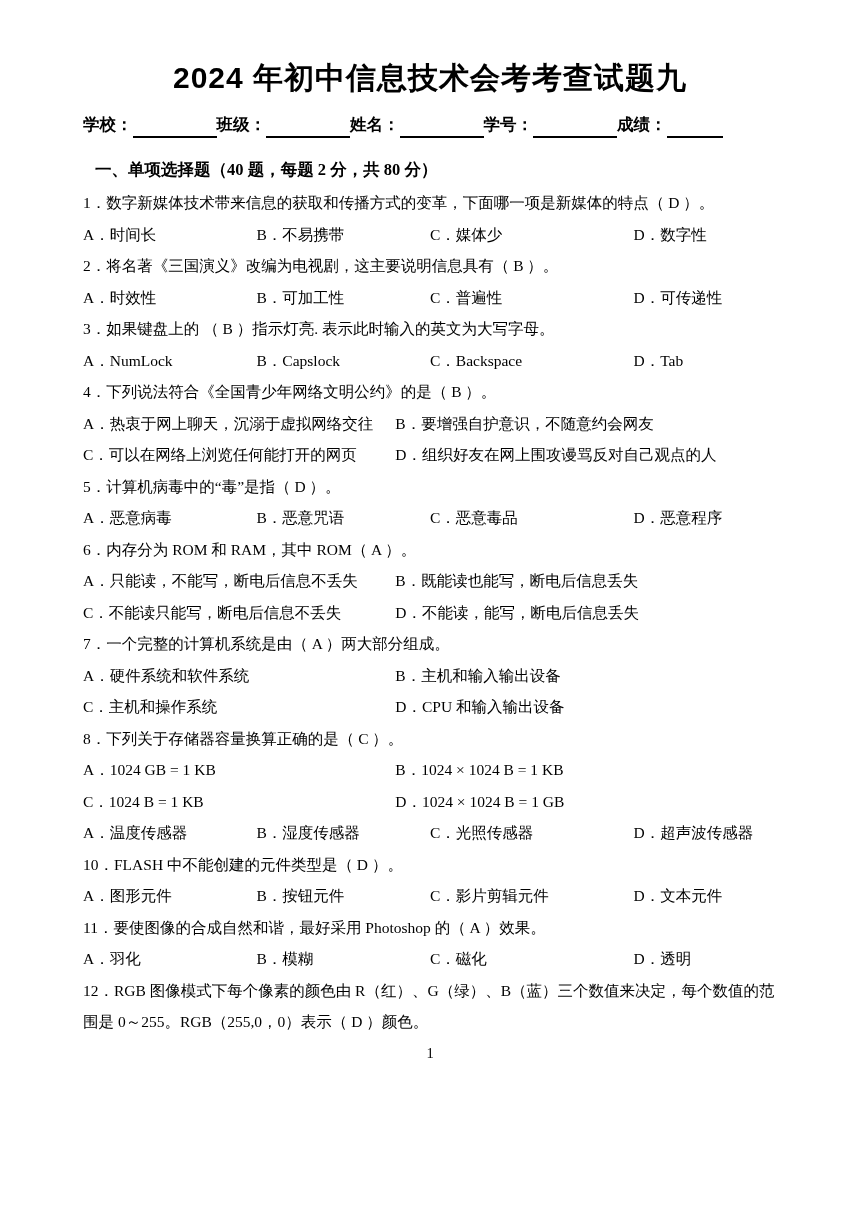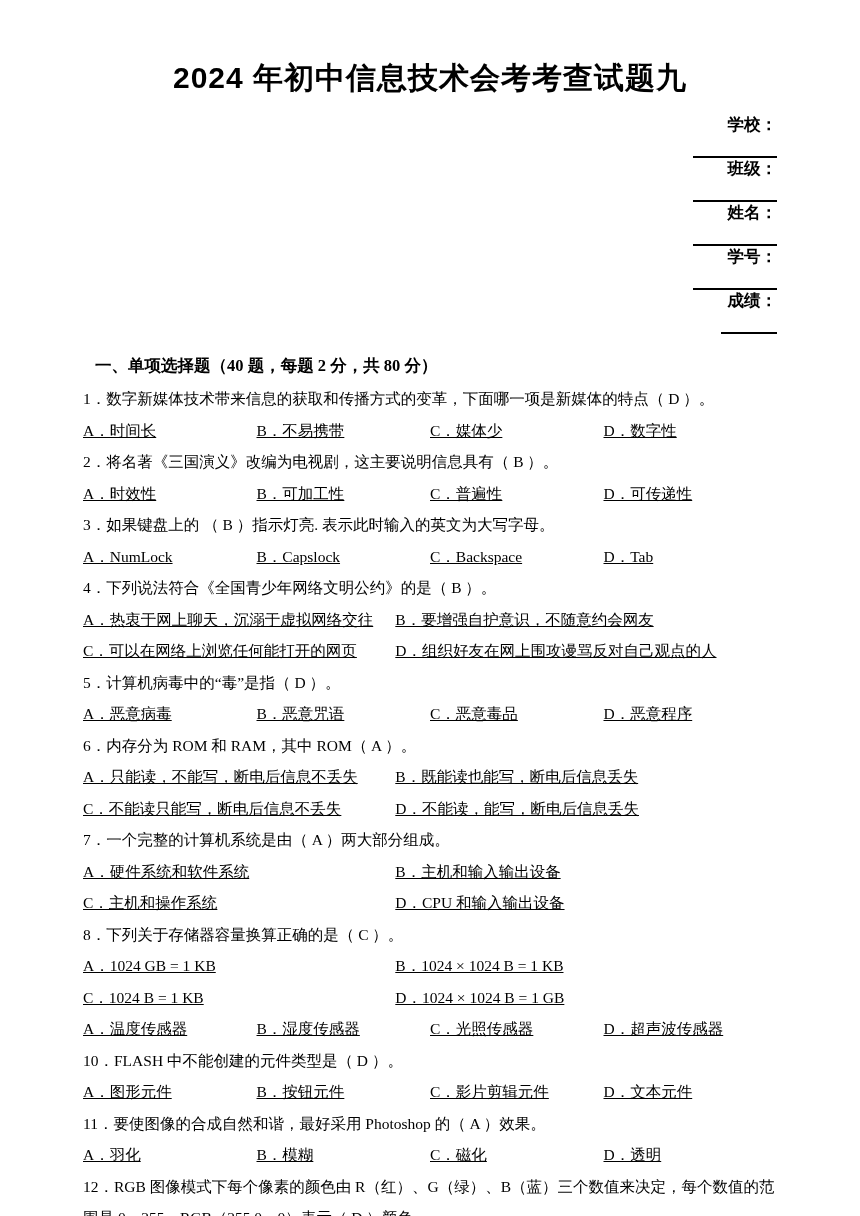--- a/index.html
+++ b/index.html
@@ -30,21 +30,20 @@
   }
   .form-line {
     display: flex;
     justify-content: flex-start;
     align-items: flex-end;
     font-family: "Liberation Sans", "DejaVu Sans", sans-serif;
     font-weight: bold;
     font-size: 16.5px;
     margin: 0 0 16px 0;
     white-space: nowrap;
-    flex-direction: column;
   }
   .f-label { padding-bottom: 2px; }
   .f-blank {
     display: inline-block;
     width: 84px;
     border-bottom: 2px solid #000;
     height: 20px;
   }
   .form-line .f-blank:last-child { width: 56px; }
   .section-heading {
@@ -56,23 +55,23 @@
   }
   .q-text {
     font-size: 15.5px;
     line-height: 31.5px;
   }
   .opt-line {
     display: flex;
     font-size: 15.5px;
     line-height: 31.5px;
   }
-  .opt-line span { white-space: nowrap; text-decoration: underline; }
+  .opt-line span { white-space: nowrap; }
   .opts-4 > span { flex: 0 0 25%; }
-  .opts-4 > span:last-child { flex: 1 1 auto; }
+  .opts-4 > span:last-child { flex: 1 1 auto; margin-left: 30px; }
   .opts-2 > span { flex: 0 0 45%; }
   .opts-2 > span:last-child { flex: 1 1 auto; }
   .page-number {
     text-align: center;
     font-size: 14.5px;
     margin-top: 7px;
   }
 </style>
 </head>
 <body>

